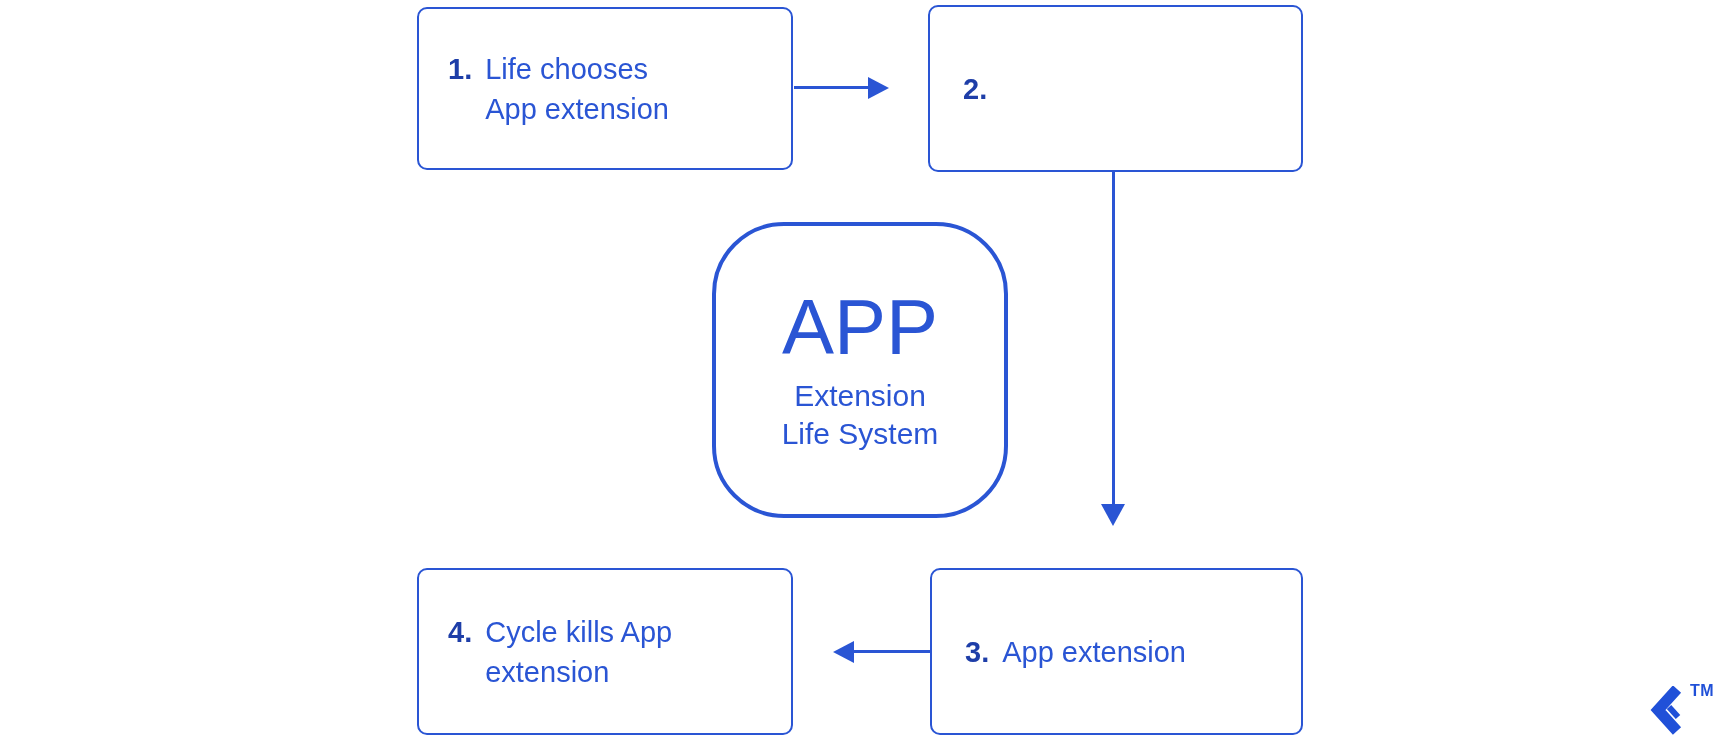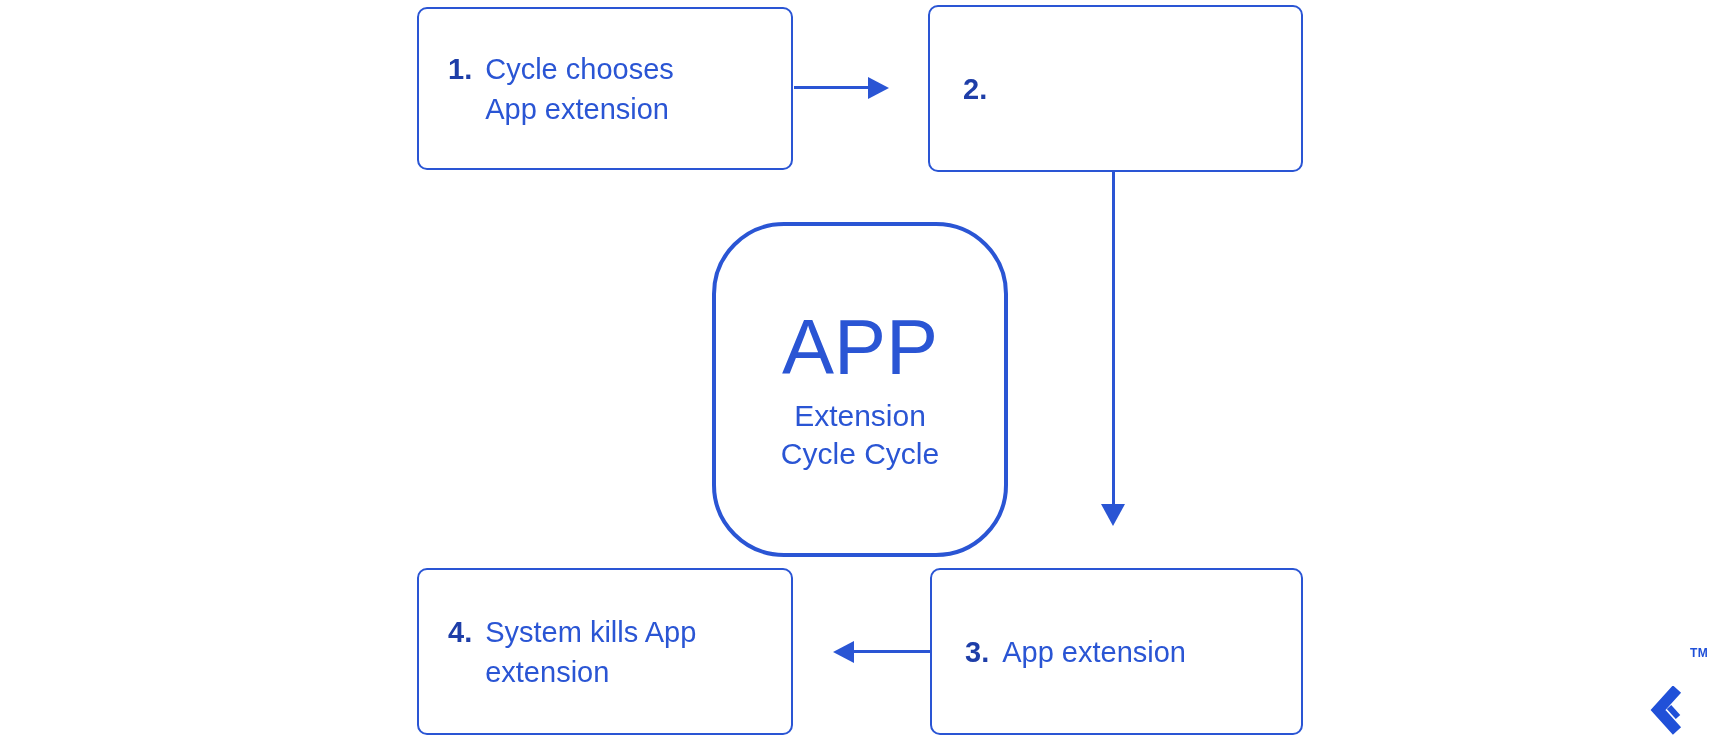--- a/index.html
+++ b/index.html
@@ -46,21 +46,21 @@
     font-size: 29px;
     line-height: 40px;
     color: var(--primary);
     white-space: nowrap;
   }
 
   
   .center-box {
     position: absolute;
     left: 712px; top: 222px;
-    width: 296px; height: 335px;
+    width: 296px; height: 296px;
     border: 4px solid var(--primary);
     border-radius: 72px;
     background: #ffffff;
     display: flex;
     flex-direction: column;
     align-items: center;
     justify-content: center;
     text-align: center;
   }
   .app-title {
@@ -103,37 +103,37 @@
   .lineC { left: 854px;  top: 650px; width: 76px; }
 
   
   .logo-mark {
     position: absolute;
     left: 1650px; top: 686px;
     width: 34px; height: 50px;
   }
   .logo-tm {
     position: absolute;
-    left: 1690px; top: 646px;
-    font-size: 12px;
+    left: 1690px; top: 682px;
+    font-size: 16px;
     font-weight: 700;
     color: var(--logo);
     letter-spacing: 0.5px;
   }
 </style>
 </head>
 <body>
 
 <div class="canvas">
 
   <div class="step-box box1">
     <div class="step-content">
       <span class="num">1.</span>
       <span class="lines">
-        <span class="line">Cycle chooses</span>
+        <span class="line">Life chooses</span>
         <span class="line">App extension</span>
       </span>
     </div>
   </div>
 
   <div class="step-box box2">
     <div class="step-content">
       <span class="num">2.</span>
     </div>
   </div>
@@ -144,30 +144,30 @@
       <span class="lines">
         <span class="line">App extension</span>
       </span>
     </div>
   </div>
 
   <div class="step-box box4">
     <div class="step-content">
       <span class="num">4.</span>
       <span class="lines">
-        <span class="line">System kills App</span>
+        <span class="line">Cycle kills App</span>
         <span class="line">extension</span>
       </span>
     </div>
   </div>
 
   <div class="center-box">
     <div class="app-title">APP</div>
     <div class="app-sub">Extension</div>
-    <div class="app-sub">Cycle Cycle</div>
+    <div class="app-sub">Life System</div>
   </div>
 
   <div class="arrow-line-h lineA"></div>
   <div class="arrow-head head-right"></div>
 
   <div class="arrow-line-v lineB"></div>
   <div class="arrow-head head-down"></div>
 
   <div class="arrow-line-h lineC"></div>
   <div class="arrow-head head-left"></div>

